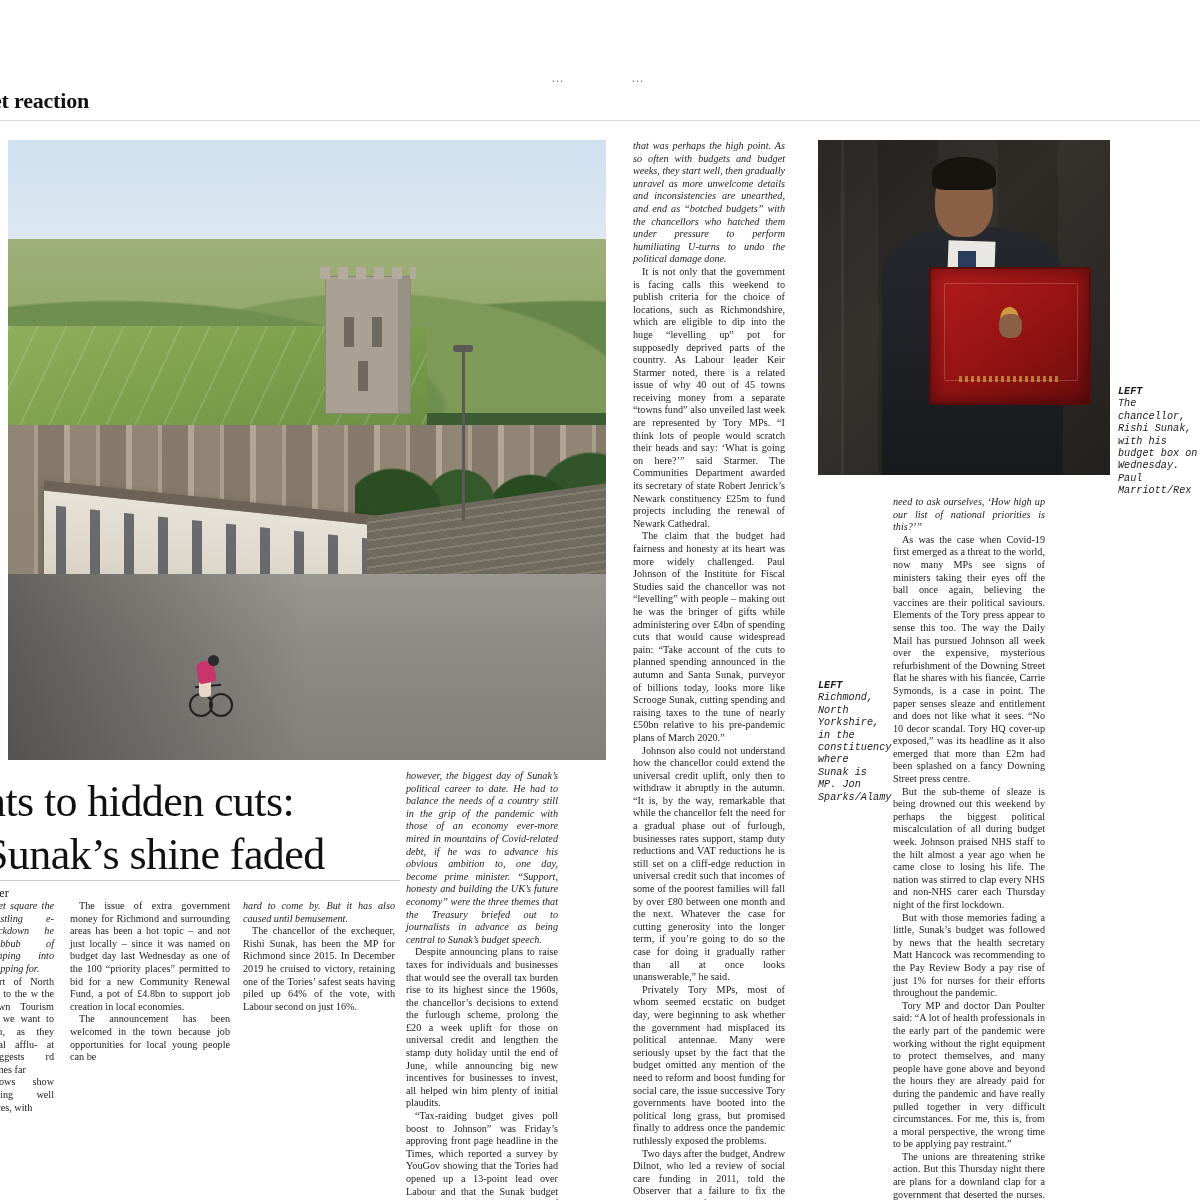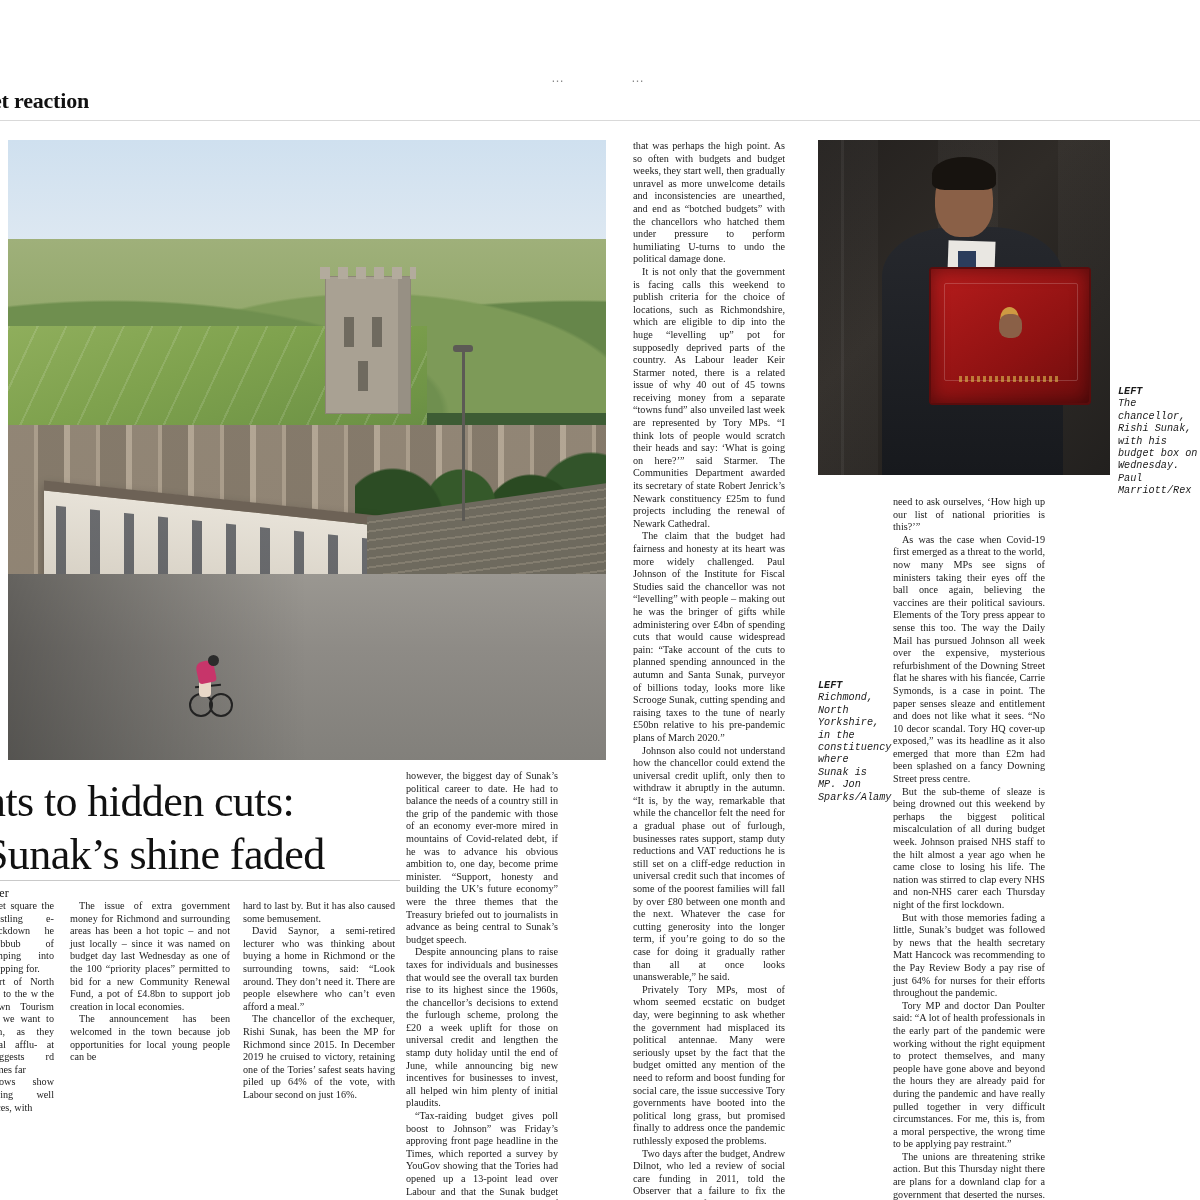--- a/index.html
+++ b/index.html
@@ -295,21 +295,21 @@
     line-height: 12.6px;
     text-align: justify;
     color: #1a1a1a;
     -webkit-hyphens: auto;
     hyphens: auto;
   }
   .col p {
     margin: 0;
     text-indent: 9px;
   }
-  .col p.first { text-indent: 0; }
+  .col p.first { text-indent: 0; font-style: italic; }
 
   
   .col-a { left: -10px;  top: 900px; width: 64px; }
   .col-b { left: 70px;   top: 900px; width: 160px; }
   .col-c { left: 243px;  top: 900px; width: 152px; }
   .col-d { left: 406px;  top: 770px; width: 152px; }
   .col-e { left: 633px;  top: 140px; width: 152px; }
   .col-g { left: 893px;  top: 496px; width: 152px; }
 
   
@@ -507,22 +507,21 @@
     <p>rt of North ay to the w the town Tourism is we want to wn, as they ural afflu- at suggests rd times far</p>
     <p>ows show nding well rices, with</p>
   </div>
 
   <div class="col col-b">
     <p>The issue of extra government money for Richmond and surrounding areas has been a hot topic – and not just locally – since it was named on budget day last Wednesday as one of the 100 “priority places” permitted to bid for a new Community Renewal Fund, a pot of £4.8bn to support job creation in local economies.</p>
     <p>The announcement has been welcomed in the town because job opportunities for local young people can be</p>
   </div>
 
   <div class="col col-c">
-    <p class="first">hard to last by. But it has also caused some bemusement.</p>
-    <p>David Saynor, a semi-retired lecturer who was thinking about buying a home in Richmond or the surrounding towns, said: “Look around. They don’t need it. There are people elsewhere who can’t even afford a meal.”</p>
+    <p class="first">hard to come by. But it has also caused until bemusement.</p>
     <p>The chancellor of the exchequer, Rishi Sunak, has been the MP for Richmond since 2015. In December 2019 he cruised to victory, retaining one of the Tories’ safest seats having piled up 64% of the vote, with Labour second on just 16%.</p>
 
   </div>
 
   <div class="col col-d">
     <p class="first">however, the biggest day of Sunak’s political career to date. He had to balance the needs of a country still in the grip of the pandemic with those of an economy ever-more mired in mountains of Covid-related debt, if he was to advance his obvious ambition to, one day, become prime minister. “Support, honesty and building the UK’s future economy” were the three themes that the Treasury briefed out to journalists in advance as being central to Sunak’s budget speech.</p>
     <p>Despite announcing plans to raise taxes for individuals and businesses that would see the overall tax burden rise to its highest since the 1960s, the chancellor’s decisions to extend the furlough scheme, prolong the £20 a week uplift for those on universal credit and lengthen the stamp duty holiday until the end of June, while announcing big new incentives for businesses to invest, all helped win him plenty of initial plaudits.</p>
     <p>“Tax-raiding budget gives poll boost to Johnson” was Friday’s approving front page headline in the Times, which reported a survey by YouGov showing that the Tories had opened up a 13-point lead over Labour and that the Sunak budget was proving popular, with 55% of people describing it as “fair”. But</p>
   </div>
 
@@ -558,18 +557,18 @@
 
   <div class="caption cap-left">
     <span class="lbl">LEFT</span>
     <span class="body">Richmond, North Yorkshire, in the constituency where Sunak is MP. Jon Sparks/Alamy</span>
   </div>
 
   <div class="col col-g">
     <p class="first">need to ask ourselves, ‘How high up our list of national priorities is this?’”</p>
     <p>As was the case when Covid-19 first emerged as a threat to the world, now many MPs see signs of ministers taking their eyes off the ball once again, believing the vaccines are their political saviours. Elements of the Tory press appear to sense this too. The way the Daily Mail has pursued Johnson all week over the expensive, mysterious refurbishment of the Downing Street flat he shares with his fiancée, Carrie Symonds, is a case in point. The paper senses sleaze and entitlement and does not like what it sees. “No 10 decor scandal. Tory HQ cover-up exposed,” was its headline as it also emerged that more than £2m had been splashed on a fancy Downing Street press centre.</p>
     <p>But the sub-theme of sleaze is being drowned out this weekend by perhaps the biggest political miscalculation of all during budget week. Johnson praised NHS staff to the hilt almost a year ago when he came close to losing his life. The nation was stirred to clap every NHS and non-NHS carer each Thursday night of the first lockdown.</p>
-    <p>But with those memories fading a little, Sunak’s budget was followed by news that the health secretary Matt Hancock was recommending to the Pay Review Body a pay rise of just 64% for nurses for their efforts throughout the pandemic.</p>
+    <p>But with those memories fading a little, Sunak’s budget was followed by news that the health secretary Matt Hancock was recommending to the Pay Review Body a pay rise of just 1% for nurses for their efforts throughout the pandemic.</p>
     <p>Tory MP and doctor Dan Poulter said: “A lot of health professionals in the early part of the pandemic were working without the right equipment to protect themselves, and many people have gone above and beyond the hours they are already paid for during the pandemic and have really pulled together in very difficult circumstances. For me, this is, from a moral perspective, the wrong time to be applying pay restraint.”</p>
     <p>The unions are threatening strike action. But this Thursday night there are plans for a downland clap for a government that deserted the nurses. The only option, many MPs believe, is for a full-blown U-turn after a budget week that was supposed to be all about support for those who deserve, and need it, most.</p>
   </div>
 
 </div>
 
 </body></html>

